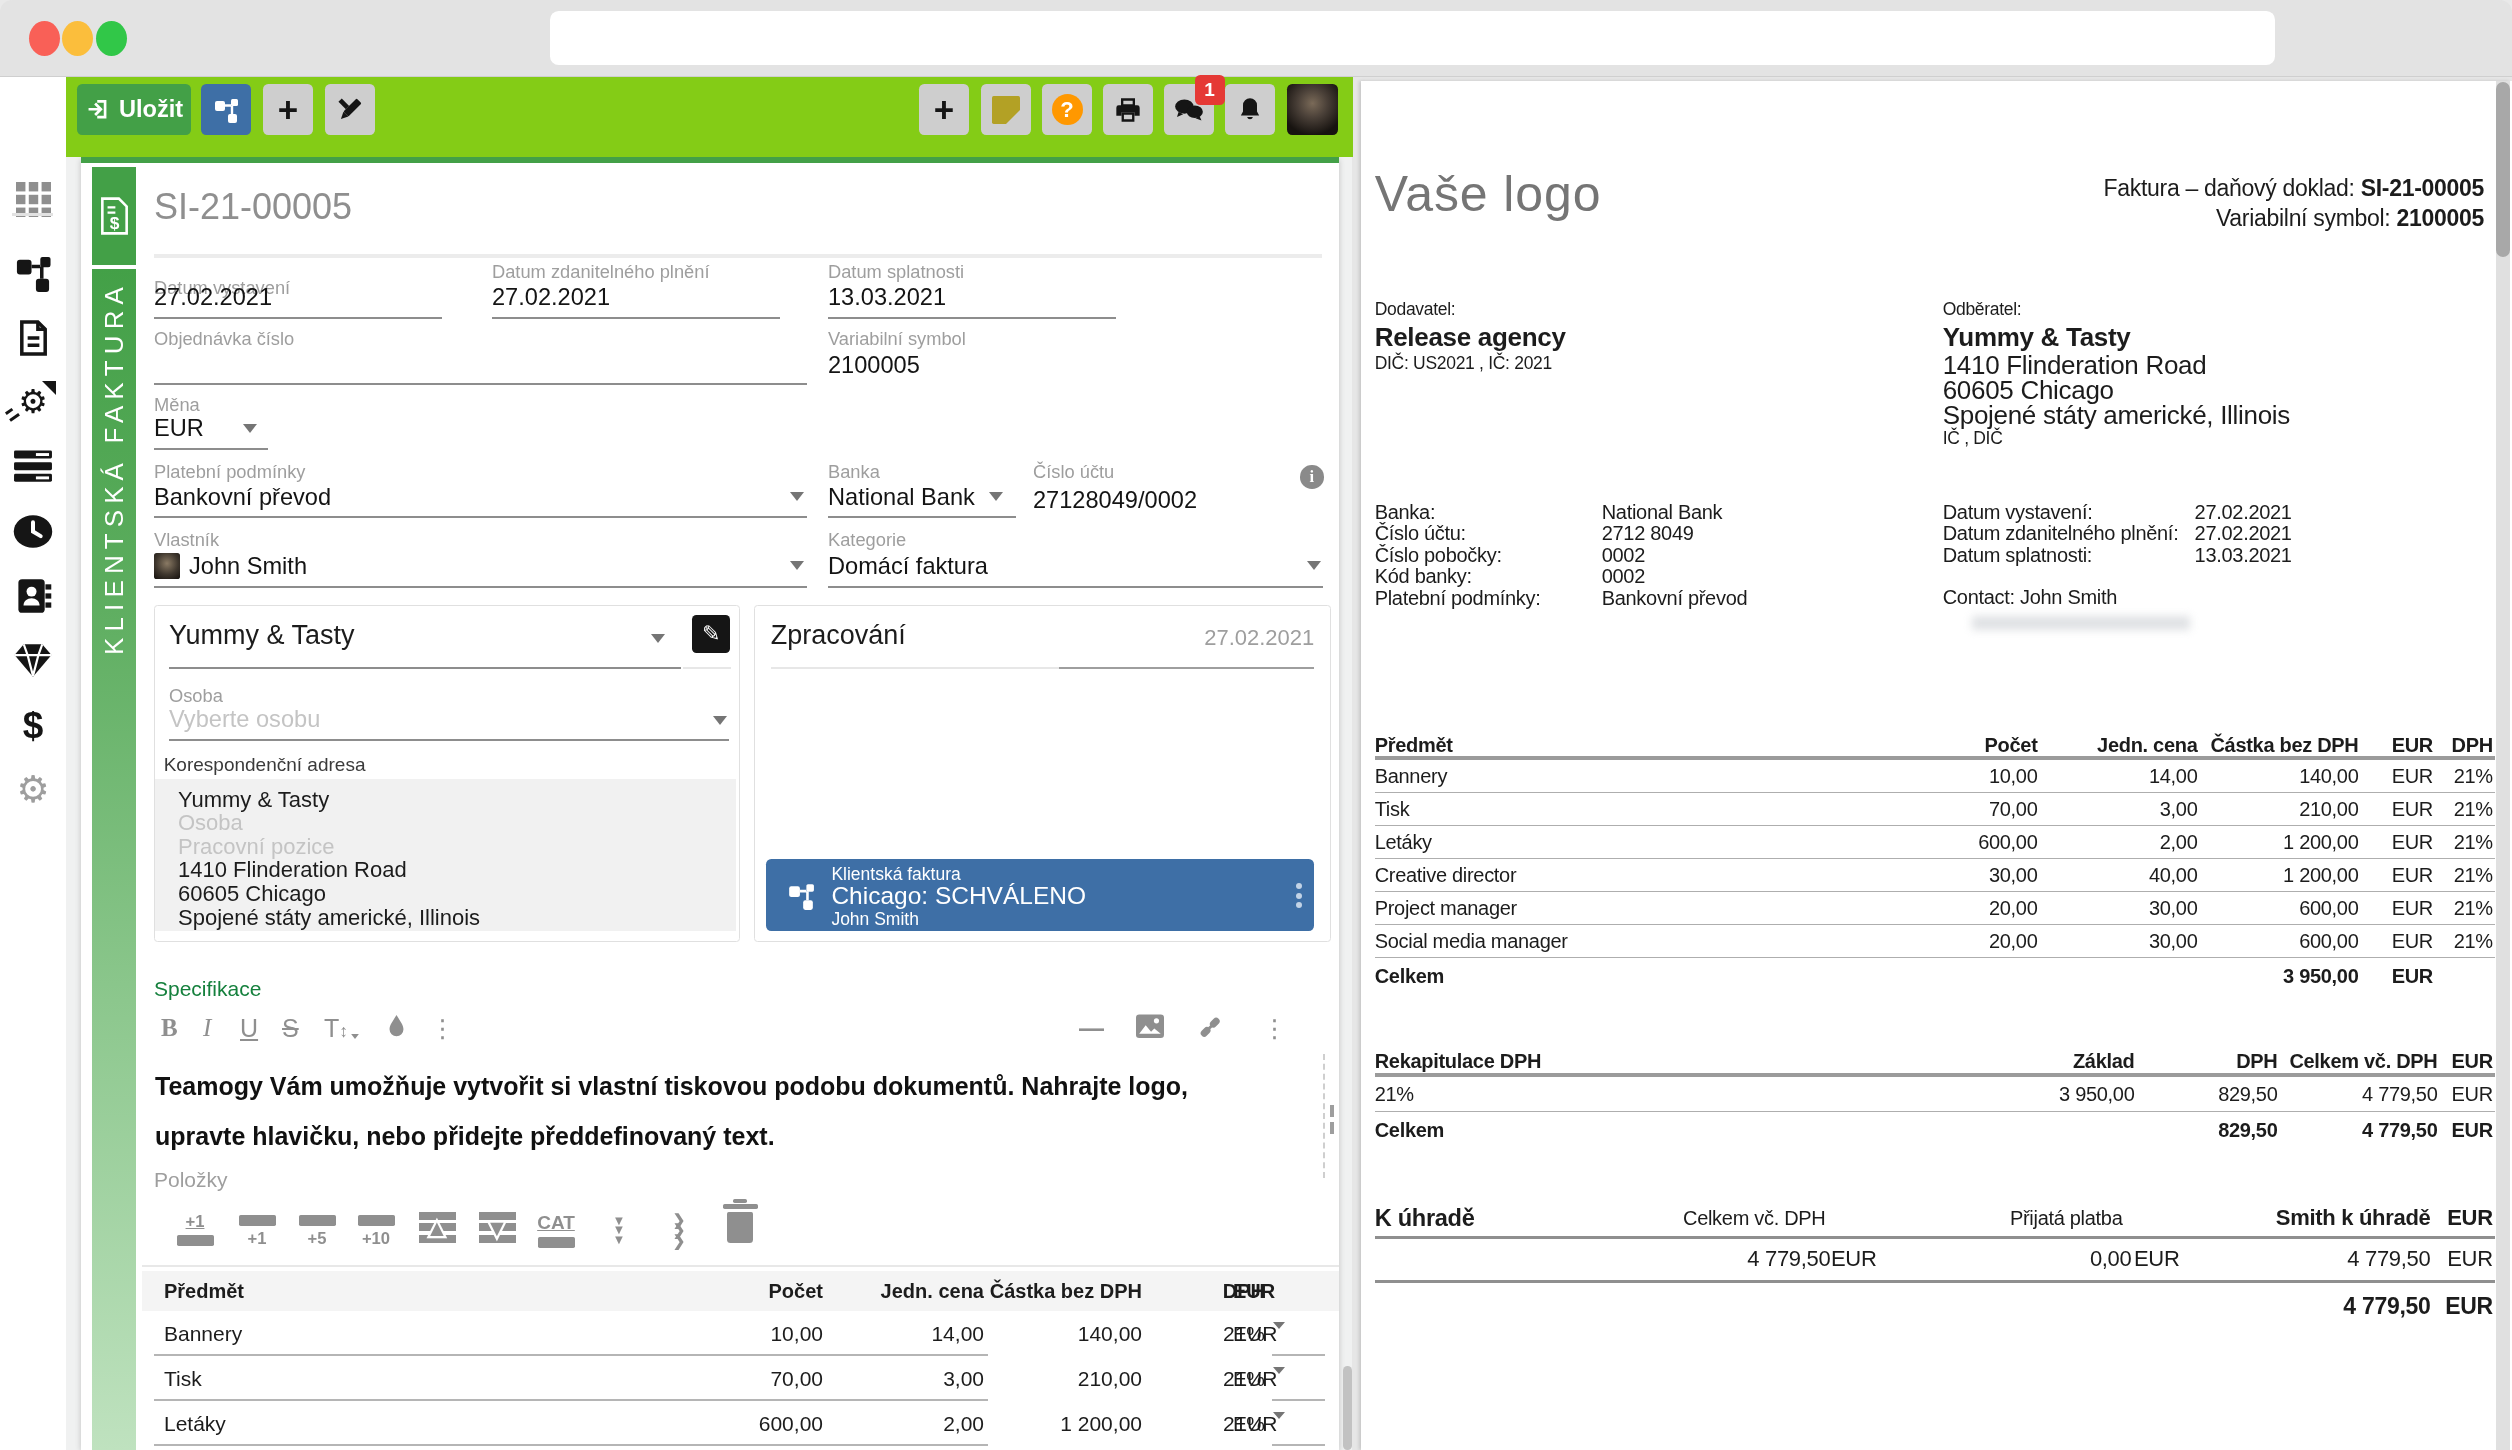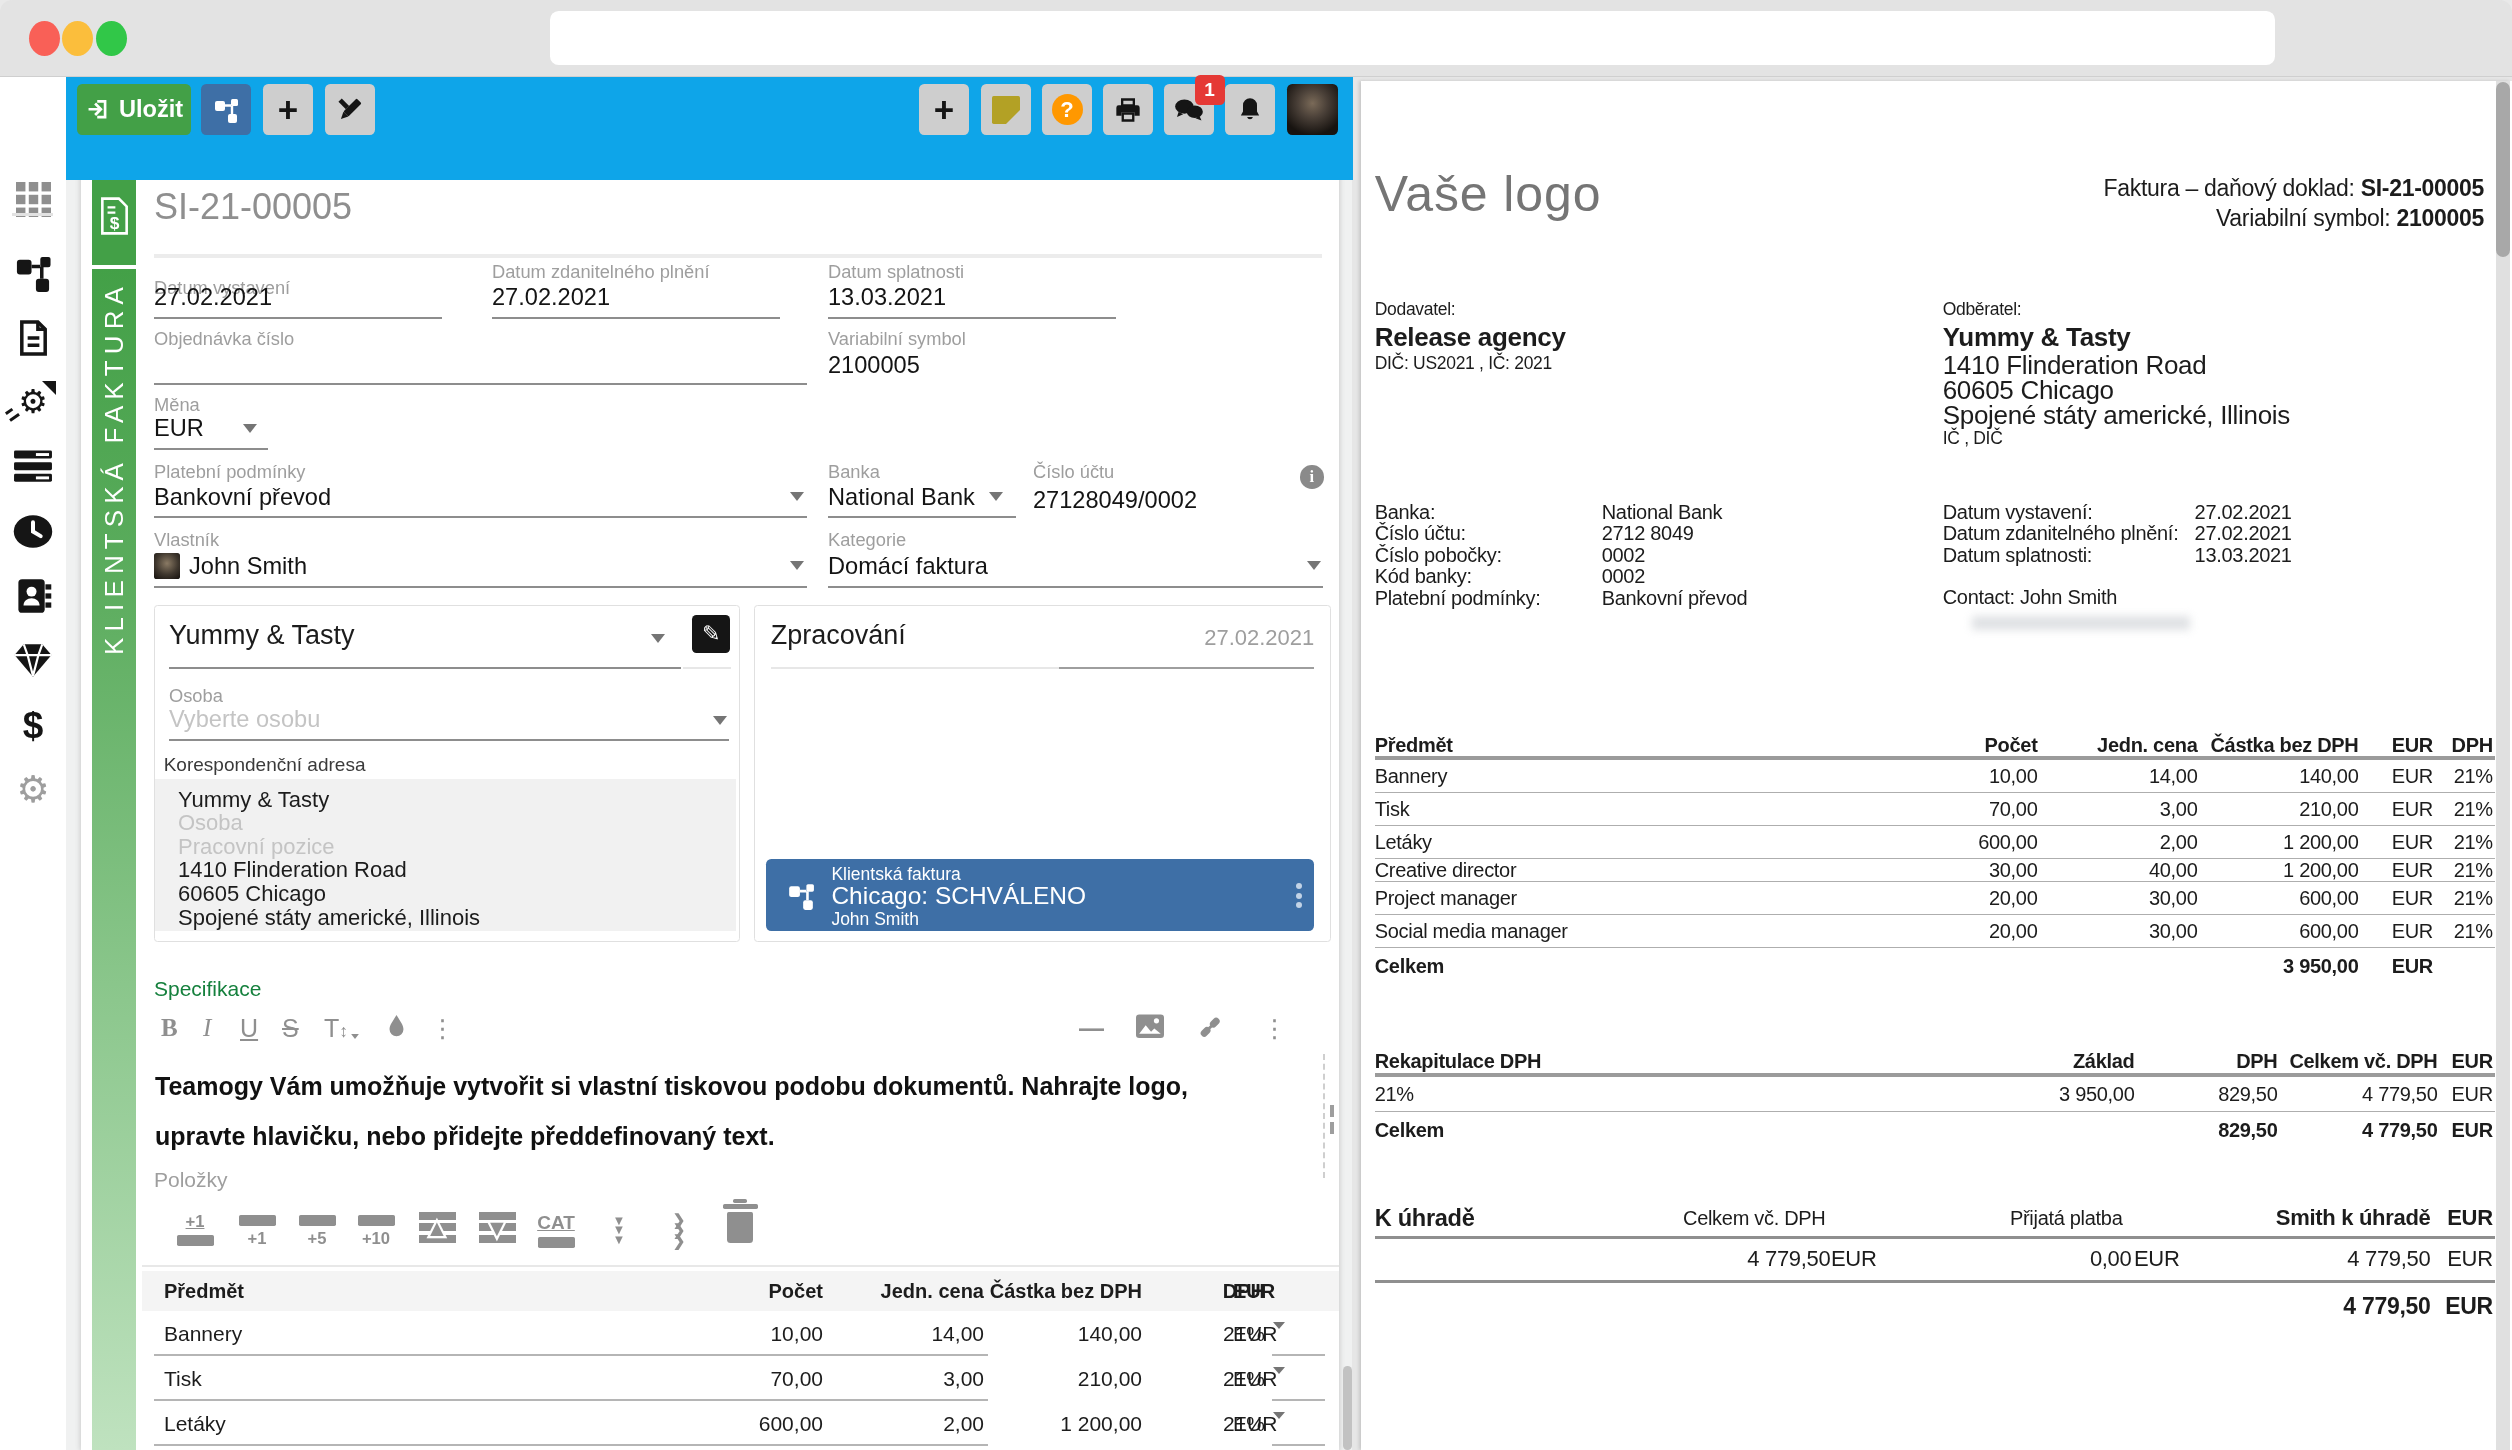--- a/index.html
+++ b/index.html
@@ -14,21 +14,21 @@
 
   
   .window { position:absolute; top:77px; left:0; right:0; bottom:0; background:#fff; }
 
   
   .sidebar { position:absolute; left:0; top:0; width:66px; bottom:0; background:#fff; z-index:4; }
   .side-icon { position:absolute; left:0; width:66px; height:49px; display:flex; align-items:center; justify-content:center; color:#151515; }
   .side-div { position:absolute; top:136px; left:12.2px; width:41px; height:2.6px; background:#e2e2e2; }
 
   
-  .toolbar { position:absolute; left:66px; top:0; width:1287px; height:103px; background:#0ea5e9; z-index:3;text-decoration:underline; }
+  .toolbar { position:absolute; left:66px; top:0; width:1287px; height:80px; background:#84cc16; z-index:3;text-decoration:underline; }
   .hamburger { position:absolute; left:-50px; top:19px; width:35px; height:30px; }
   .hamburger i { display:block; height:4.4px; background:#9e9e9e; border-radius:1.7px; margin-bottom:6.1px; }
   .tbtn { position:absolute; top:7px; height:51px; border-radius:5.2px; display:flex; align-items:center; justify-content:center; background:#cecece; color:#151515; cursor:pointer; }
   .tbtn.sq { width:50px; }
   .save-btn { left:11.4px; width:114px; background:#43a047; color:#fff; font-weight:bold; font-size:23.6px; gap:8.7px; }
   .blue-btn { background:#3e6fa6; color:#fff; }
   .badge { position:absolute; top:-8.7px; right:-10.5px; min-width:30px; height:30px; background:#e53935; color:#fff; border-radius:5.2px; font-size:19px; font-weight:bold; display:flex; align-items:center; justify-content:center; padding:0 5.2px; }
   .avatar { width:51px; height:51px; border-radius:5.2px; background:radial-gradient(circle at 50% 38%, #7a6a58 0%, #4a4038 36%, #171310 78%); }
   .note-ic { width:28px; height:28px; background:#b3a125; border-radius:1.7px; position:relative; }
   .note-ic::after { content:""; position:absolute; right:0; bottom:0; border:7px solid transparent; border-right-color:#cecece; border-bottom-color:#cecece; }
@@ -598,21 +598,21 @@
 
             <div class="inv-row" style="height:33px">
               <span class="i-name">Letáky</span>
               <span class="i-qty">600,00</span>
               <span class="i-unit">2,00</span>
               <span class="i-amt">1 200,00</span>
               <span class="i-cur">EUR</span>
               <span class="i-vat">21%</span>
             </div>
 
-            <div class="inv-row" style="height:23px">
+            <div class="inv-row" style="height:33px">
               <span class="i-name">Creative director</span>
               <span class="i-qty">30,00</span>
               <span class="i-unit">40,00</span>
               <span class="i-amt">1 200,00</span>
               <span class="i-cur">EUR</span>
               <span class="i-vat">21%</span>
             </div>
 
             <div class="inv-row" style="height:33px">
               <span class="i-name">Project manager</span>

